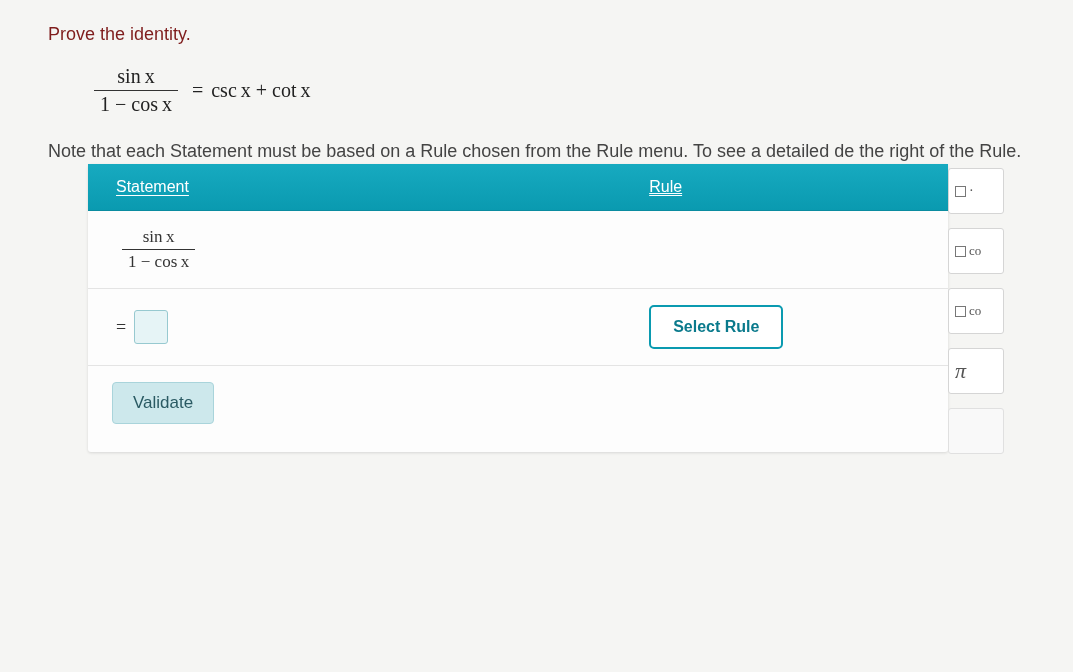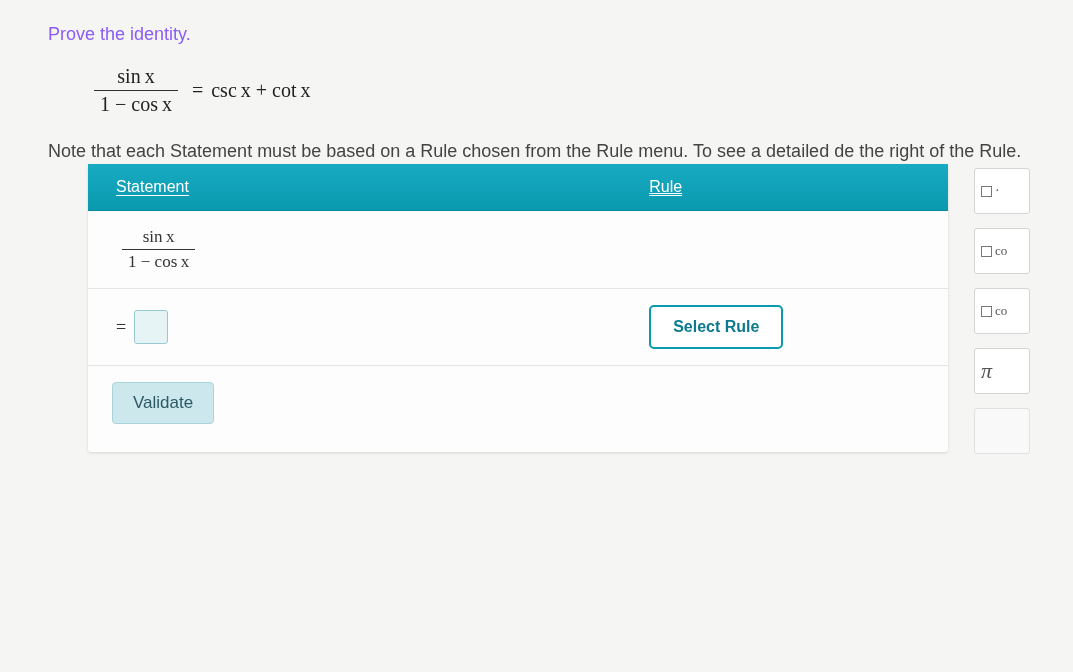--- a/index.html
+++ b/index.html
@@ -8,21 +8,21 @@
       background: #f5f5f3;
       color: #333;
       width: 1073px;
       height: 672px;
       overflow: hidden;
       position: relative;
       padding: 24px 0 0 48px;
     }
     .problem-text {
       font-size: 18px;
-      color: #8b5cf6;
+      color: #7f1d1d;
       margin-bottom: 20px;
     }
     .equation {
       margin: 14px 0 22px 40px;
       display: flex;
       align-items: center;
       font-family: 'Times New Roman', serif;
       font-size: 20px;
       color: #222;
     }
@@ -41,21 +41,20 @@
     }
     .eq-sign { margin: 0 8px; }
     .note-text {
       font-size: 18px;
       color: #444;
       line-height: 1.45;
       max-width: 1020px;
     }
     .proof-area {
       display: flex;
-      gap: 26px;
       align-items: flex-start;
       margin-left: 40px;
     }
     .proof-table {
       width: 860px;
       background: #fdfdfd;
       border-radius: 3px;
       box-shadow: 0 1px 3px rgba(0,0,0,0.12);
     }
     .table-header {

